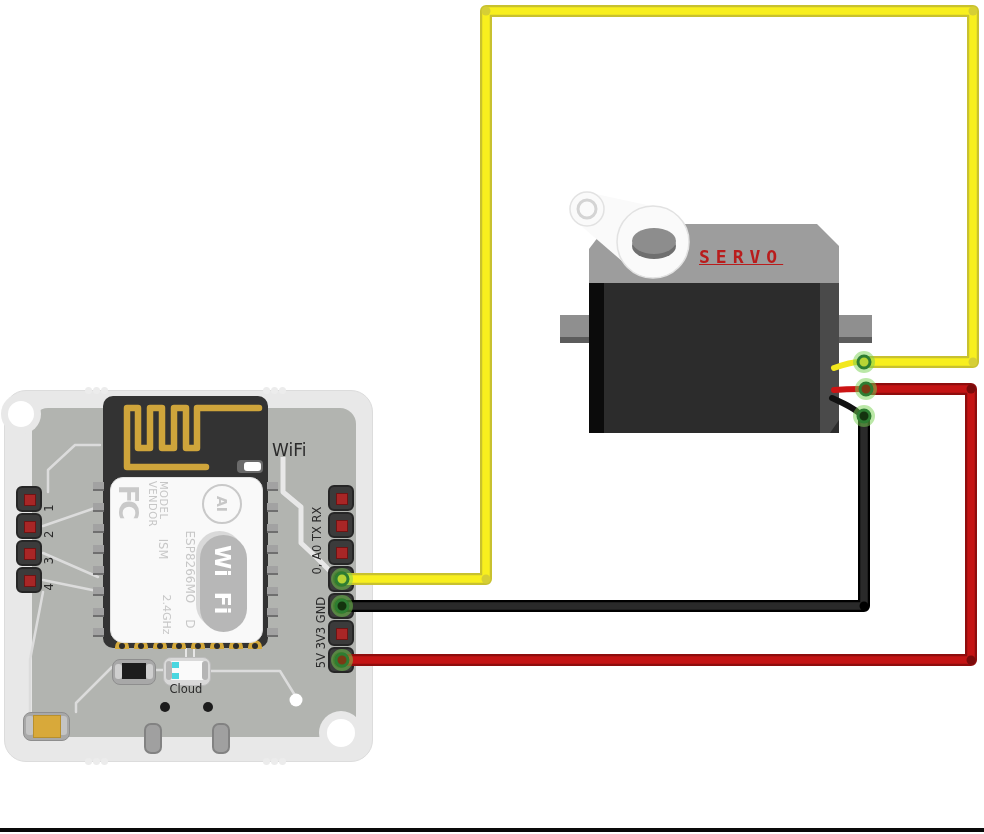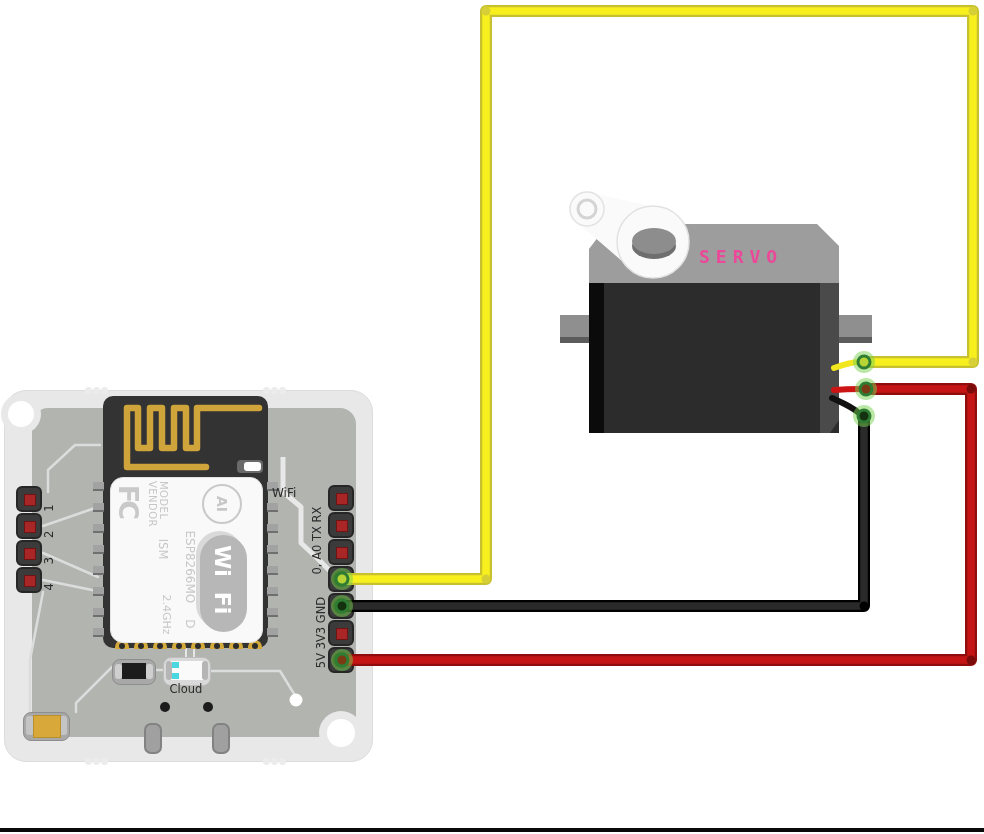--- a/index.html
+++ b/index.html
@@ -175,21 +175,21 @@
   </div>
   <div class="rot90 gtxt" style="left:143px;top:608px;width:46px;height:13px;font-size:11px;">2.4GHz</div>
   <div class="wifi-pill-shadow"></div>
   <div class="wifi-pill"></div>
   <div class="rot90 pill-txt" style="left:208px;top:549px;width:30px;height:24px;">Wi</div>
   <div class="rot90 pill-txt" style="left:208px;top:591px;width:30px;height:24px;">Fi</div>
 
   <div class="led">
       <i></i>
     </div>
-  <div class="lbl" style="left:272px;top:440px;font-size:12px;margin-top:46px;">WiFi</div>
+  <div class="lbl" style="left:272px;top:440px;font-size:17px;">WiFi</div>
 
   <div class="pinbox" style="left:16px;top:486px;">
       <div class="pin-red"></div>
     </div>
   <div class="pinbox" style="left:16px;top:513px;">
       <div class="pin-red"></div>
     </div>
   <div class="pinbox" style="left:16px;top:540px;">
       <div class="pin-red"></div>
     </div>
@@ -241,21 +241,21 @@
 
     <g>
       <polygon points="594.6,193.8 669,209.8 636.9,274 579.4,224.2" fill="#fafafa"></polygon>
       <circle cx="653" cy="242" r="36" fill="#fafafa" stroke="#e2e2e2" stroke-width="1.5"></circle>
       <circle cx="587" cy="209" r="17" fill="#fafafa" stroke="#e2e2e2" stroke-width="1.5"></circle>
       <circle cx="587" cy="209" r="9" fill="none" stroke="#d4d4d4" stroke-width="3"></circle>
       <ellipse cx="654" cy="246" rx="22" ry="13" fill="#6f6f6f"></ellipse>
       <ellipse cx="654" cy="241" rx="22" ry="13" fill="#8d8d8d"></ellipse>
     </g>
   </svg>
-  <div class="servo-label" id="servo-label" style="color: #ec4899;">SERVO</div>
+  <div class="servo-label" id="servo-label" style="color: #b91c1c; text-decoration: underline;">SERVO</div>
 
   <svg class="layer" id="wires-svg" width="984" height="834">
       <g>
         <polyline points="342,579 486,579 486,11 973,11 973,362 864,362" fill="none" stroke="#c8c12f" stroke-width="12" stroke-linejoin="round" stroke-linecap="round"></polyline>
         <polyline points="342,579 486,579 486,11 973,11 973,362 864,362" fill="none" stroke="#f8ef1e" stroke-width="7.5" stroke-linejoin="round" stroke-linecap="round"></polyline>
         <circle cx="486" cy="579" r="4.5" fill="#d6cf35"></circle>
         <circle cx="486" cy="11" r="4.5" fill="#d6cf35"></circle>
         <circle cx="973" cy="11" r="4.5" fill="#d6cf35"></circle>
         <circle cx="973" cy="362" r="4.5" fill="#d6cf35"></circle>
         <circle cx="342" cy="579" r="9" fill="none" stroke="rgba(120,210,80,0.5)" stroke-width="4"></circle>

